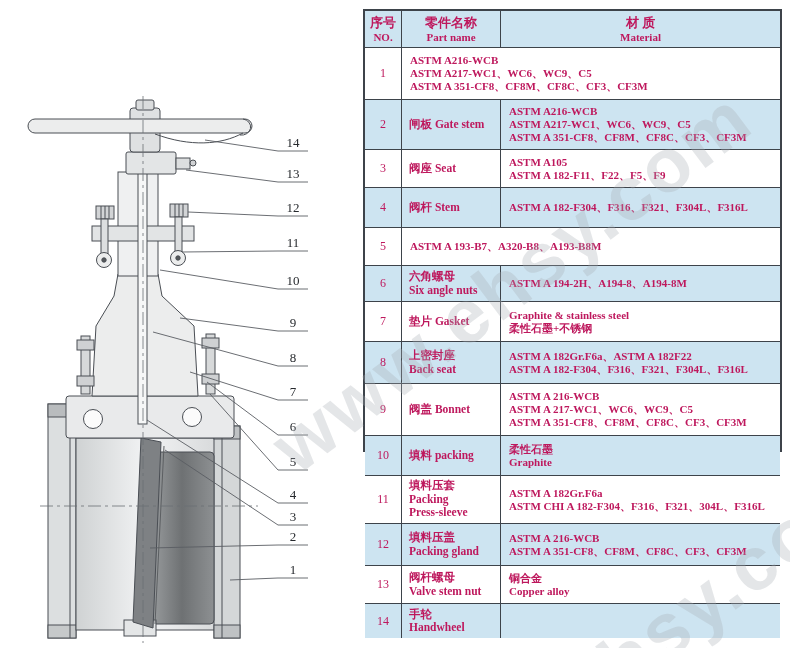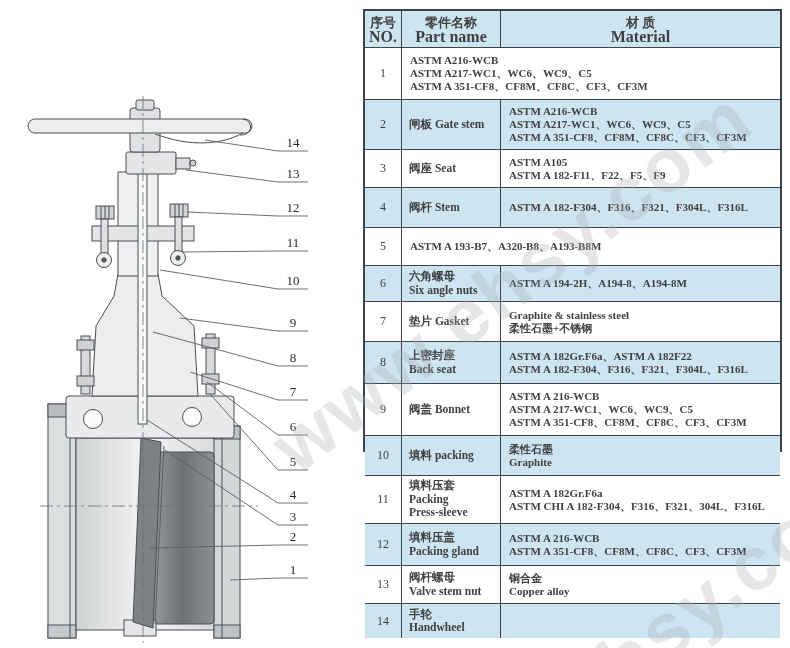--- a/index.html
+++ b/index.html
@@ -12,35 +12,35 @@
 
   
   .wm{position:absolute;z-index:6;font-family:"Liberation Sans","DejaVu Sans",sans-serif;
       font-weight:bold;font-size:76px;letter-spacing:3px;color:#a8aeb4;opacity:.30;
       white-space:nowrap;transform-origin:0 0;transform:rotate(-37deg);pointer-events:none;}
   .wm1{left:255px;top:420px;}
   .wm2{left:380px;top:790px;}
 
   
   .ptable{position:absolute;left:363px;top:9px;width:419px;height:443px;z-index:3;
-          box-sizing:border-box;border:2px solid #3d434a;background:#fff;color:#404040;}
+          box-sizing:border-box;border:2px solid #3d434a;background:#fff;color:#be185d;}
   .pt-row{display:flex;box-sizing:border-box;width:100%;}
   .pt-row + .pt-row, #rows .pt-row{border-top:1px solid #3d434a;}
   .pt-header{height:36px;background:#cde4f1;border-top:none;}
   .shaded{background:#cde4f1;}
   .c-no{width:37px;box-sizing:border-box;border-right:1px solid #3d434a;display:flex;flex-direction:column;
         align-items:center;justify-content:center;font-size:12px;line-height:13px;text-align:center;}
   .c-part{width:99px;box-sizing:border-box;border-right:1px solid #3d434a;display:flex;flex-direction:column;
         justify-content:center;padding-left:7px;font-size:11.5px;line-height:13.5px;font-weight:bold;}
   .c-mat{flex:1;display:flex;flex-direction:column;justify-content:center;padding-left:8px;
         font-size:11px;line-height:13px;font-weight:bold;}
   .pt-header .c-part,.pt-header .c-mat{align-items:center;padding-left:0;text-align:right;}
   .pt-header div{font-weight:bold;}
   .h-zh{font-size:13px;line-height:15px;}
-  .h-en{font-size:16px;line-height:14px;}
+  .h-en{font-size:11px;line-height:14px;}
 </style>
 </head>
 <body>
 
 <div id="stage">
 
   <svg id="valve" viewBox="0 0 355 648" width="355" height="648" xmlns="http://www.w3.org/2000/svg">
     <defs>
       <linearGradient id="gBore" x1="0" y1="0" x2="1" y2="0">
         <stop offset="0" stop-color="#9b9ea0"></stop>

